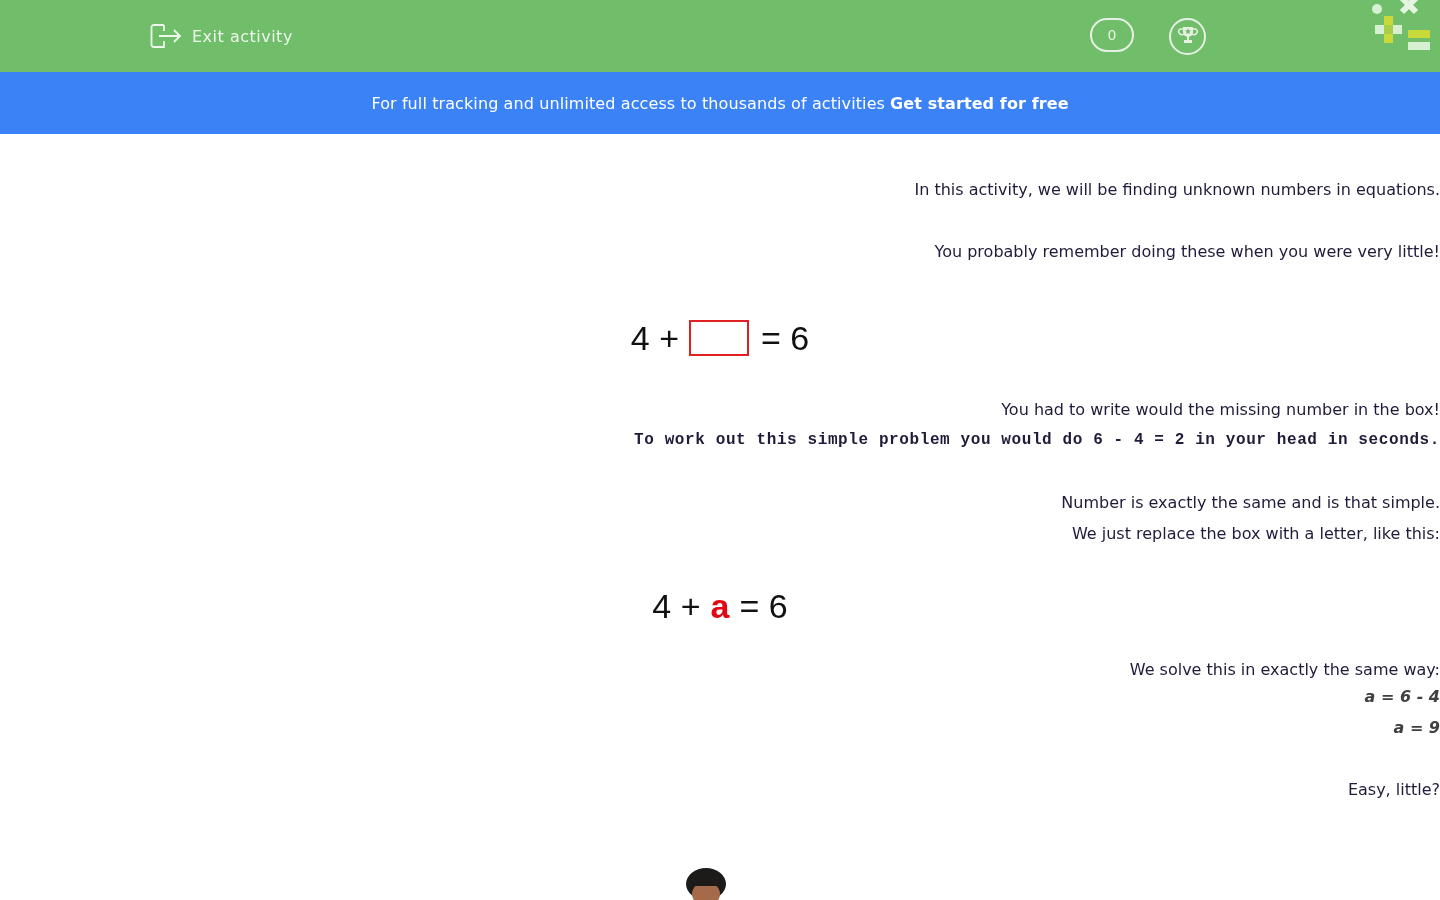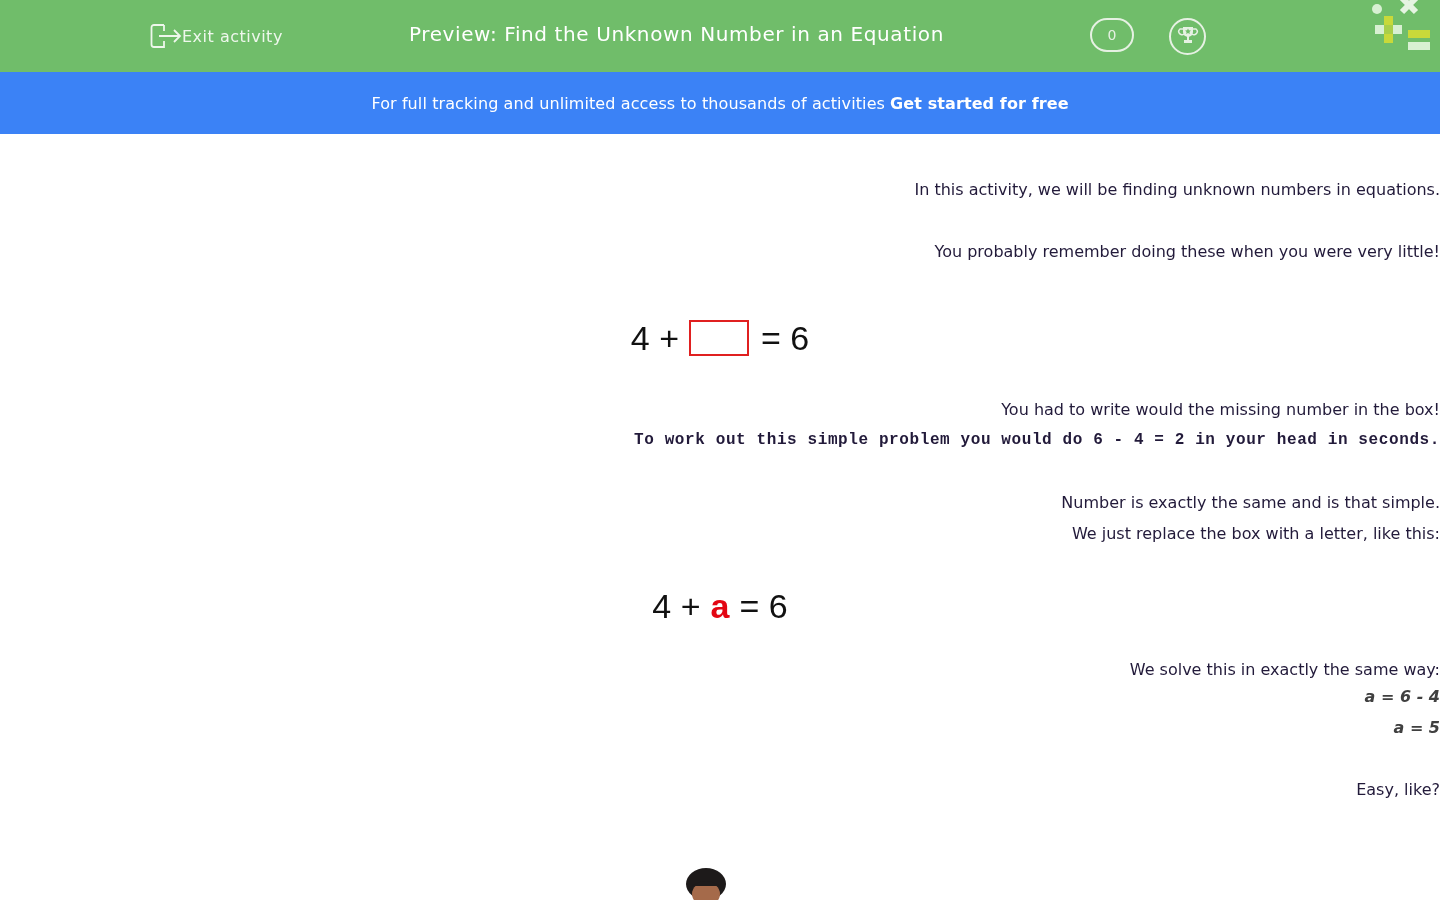--- a/index.html
+++ b/index.html
@@ -6,21 +6,21 @@
   body {
     width: 1440px; height: 900px; overflow: hidden; background: #ffffff;
     font-family: "DejaVu Sans", sans-serif; color: #221a3a;
   }
   .topbar {
     position: absolute; left: 0; top: 0; width: 1440px; height: 72px;
     background: #70bd6a;
   }
   .exit {
     position: absolute; left: 150px; top: 20px; height: 32px;
-    display: flex; align-items: center; color: #eef7ec; cursor: pointer;
+    display: flex; align-items: center; gap: 10px; color: #eef7ec; cursor: pointer;
     font-size: 16px; letter-spacing: 0.5px;
   }
   .exit svg { display: block; }
   .title {
     position: absolute; left: 409px; top: 22px; color: #ffffff;
     font-size: 20px; font-weight: 500; letter-spacing: 0.6px; white-space: nowrap;
   }
   .score {
     position: absolute; left: 1090px; top: 18px; width: 44px; height: 34px;
     border: 2px solid #e6f1e3; border-radius: 18px; box-sizing: border-box;
@@ -61,21 +61,20 @@
     <span>
       <svg width="32" height="28" viewBox="0 0 32 28">
         <path d="M14 3 H4 a2.5 2.5 0 0 0 -2.5 2.5 V22.5 a2.5 2.5 0 0 0 2.5 2.5 H14 V19" fill="none" stroke="#eef7ec" stroke-width="1.8"></path>
         <path d="M14 9 V3" fill="none" stroke="#eef7ec" stroke-width="1.8"></path>
         <path d="M9 14 H30 M24 8 L30 14 L24 20" fill="none" stroke="#eef7ec" stroke-width="1.8"></path>
       </svg>
     </span>
     <span>Exit activity</span>
   </div>
 
-  <div class="title">Preview: Find the Unknown Number in an Equation</div>
 
   <div class="score">0</div>
 
   <div class="trophy">
     <span>
       <svg width="22" height="22" viewBox="0 0 22 22">
         <path d="M6 3 H16 V8 a5 5 0 0 1 -10 0 Z" fill="#e6f1e3"></path>
         <path d="M6 5 H3 a3 3 0 0 0 4 5 M16 5 H19 a3 3 0 0 1 -4 5" fill="none" stroke="#e6f1e3" stroke-width="1.5"></path>
         <rect x="10" y="12" width="2" height="4" fill="#e6f1e3"></rect>
         <rect x="7" y="16" width="8" height="3" fill="#e6f1e3"></rect>
@@ -119,23 +118,23 @@
   <div class="line" style="top:524px">We just replace the box with a letter, like this:</div>
 
   <div class="eq" style="top:584px; height:44px;">
     <span>4 +</span>
     <span style="color:#e30613; font-weight:700; margin:0 10px;">a</span>
     <span>= 6</span>
   </div>
 
   <div class="line" style="top:660px">We solve this in exactly the same way:</div>
   <div class="line red" style="top:687px">a = 6 - 4</div>
-  <div class="line red" style="top:718px">a = 5</div>
+  <div class="line red" style="top:718px">a = 9</div>
 
-  <div class="line" style="top:780px">Easy, like?</div>
+  <div class="line" style="top:780px">Easy, little?</div>
 
   <div class="child">
     <svg width="46" height="40" viewBox="0 0 46 40">
       <ellipse cx="23" cy="22" rx="20" ry="16" fill="#1d1a1a"></ellipse>
       <ellipse cx="23" cy="32" rx="14" ry="12" fill="#a56a4a"></ellipse>
       <path d="M9 24 Q23 14 37 24" fill="#1d1a1a"></path>
     </svg>
   </div>
 </div>
 

